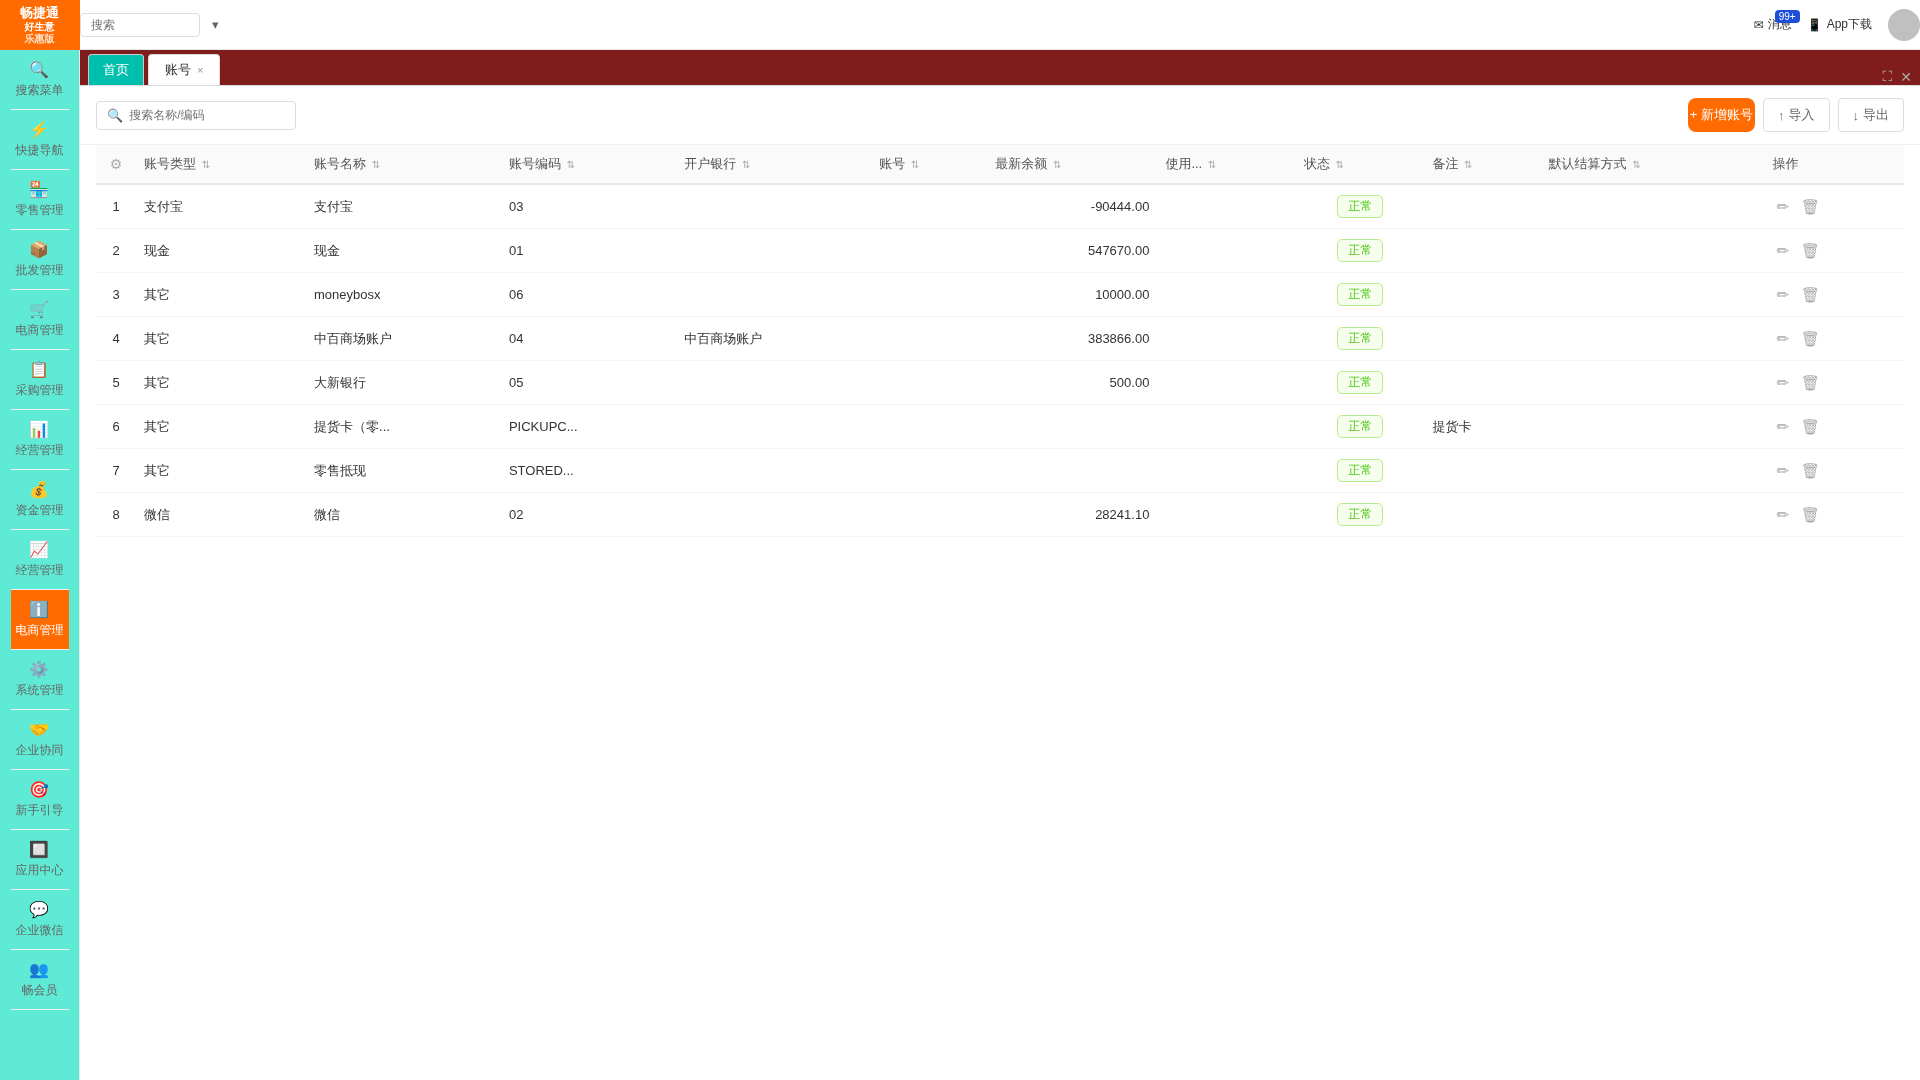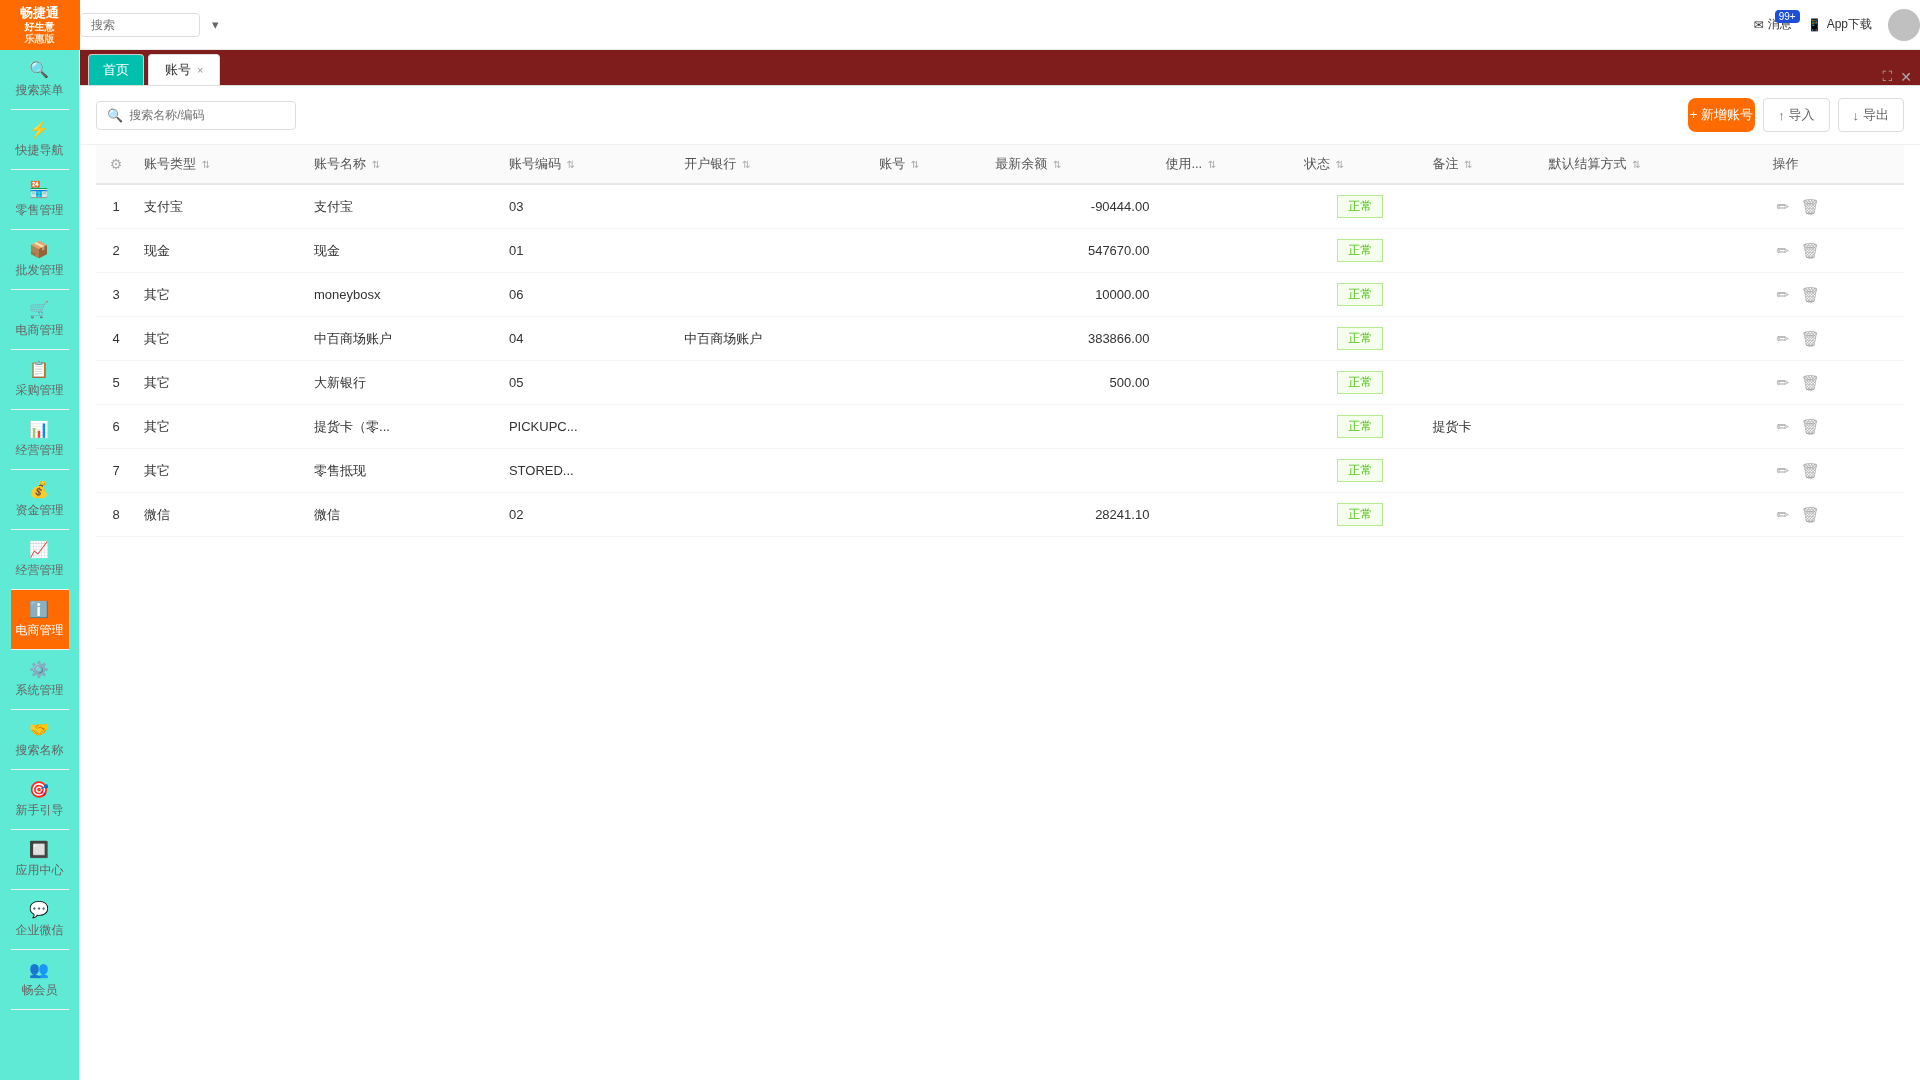--- a/index.html
+++ b/index.html
@@ -216,21 +216,21 @@
       padding: 10px 8px;
       color: #333;
       white-space: nowrap;
     }
     tbody td.center { text-align: center; }
     tbody td.num { text-align: right; }
     .settings-icon { color: #aaa; cursor: pointer; font-size: 14px; }
     .status-badge {
       display: inline-block;
       padding: 2px 10px;
-      border-radius: 0;
+      border-radius: 5px;
       font-size: 12px;
       color: #52c41a;
       background: #f6ffed;
       border: 1px solid #b7eb8f;
     }
     .action-btn { background: none; border: none; cursor: pointer; color: #aaa; font-size: 15px; padding: 2px 4px; }
 
     
     .pagination {
       height: 48px;
@@ -302,21 +302,21 @@
       <div class="sidebar-item"><span class="icon">⚡</span><span>快捷导航</span></div>
       <div class="sidebar-item"><span class="icon">🏪</span><span>零售管理</span></div>
       <div class="sidebar-item"><span class="icon">📦</span><span>批发管理</span></div>
       <div class="sidebar-item"><span class="icon">🛒</span><span>电商管理</span></div>
       <div class="sidebar-item"><span class="icon">📋</span><span>采购管理</span></div>
       <div class="sidebar-item"><span class="icon">📊</span><span>经营管理</span></div>
       <div class="sidebar-item"><span class="icon">💰</span><span>资金管理</span></div>
       <div class="sidebar-item"><span class="icon">📈</span><span>经营管理</span></div>
       <div class="sidebar-item active"><span class="icon">ℹ️</span><span>电商管理</span></div>
       <div class="sidebar-item"><span class="icon">⚙️</span><span>系统管理</span></div>
-      <div class="sidebar-item"><span class="icon">🤝</span><span>搜索名称</span></div>
+      <div class="sidebar-item"><span class="icon">🤝</span><span>企业协同</span></div>
       <div class="sidebar-item"><span class="icon">🎯</span><span>新手引导</span></div>
       <div class="sidebar-item"><span class="icon">🔲</span><span>应用中心</span></div>
       <div class="sidebar-item"><span class="icon">💬</span><span>企业微信</span></div>
       <div class="sidebar-item"><span class="icon">👥</span><span>畅会员</span></div>
     </div>
 </div>
 
 <div class="main-area">
 
   <div class="topbar">

